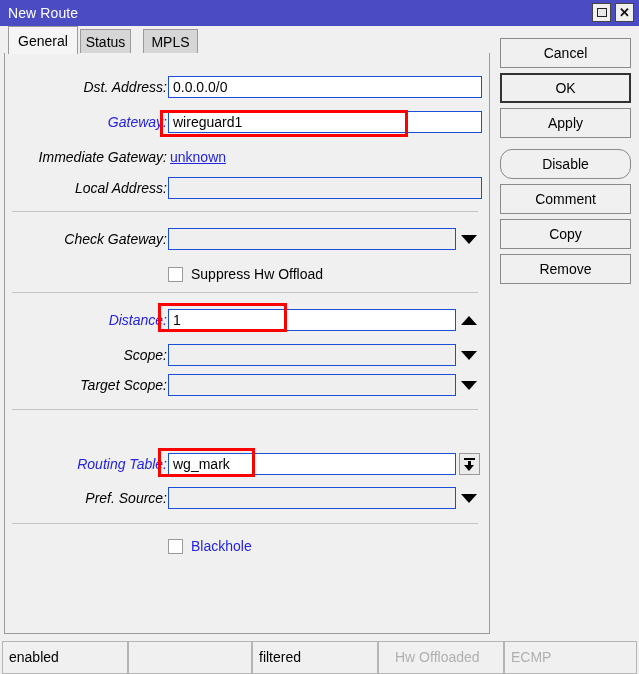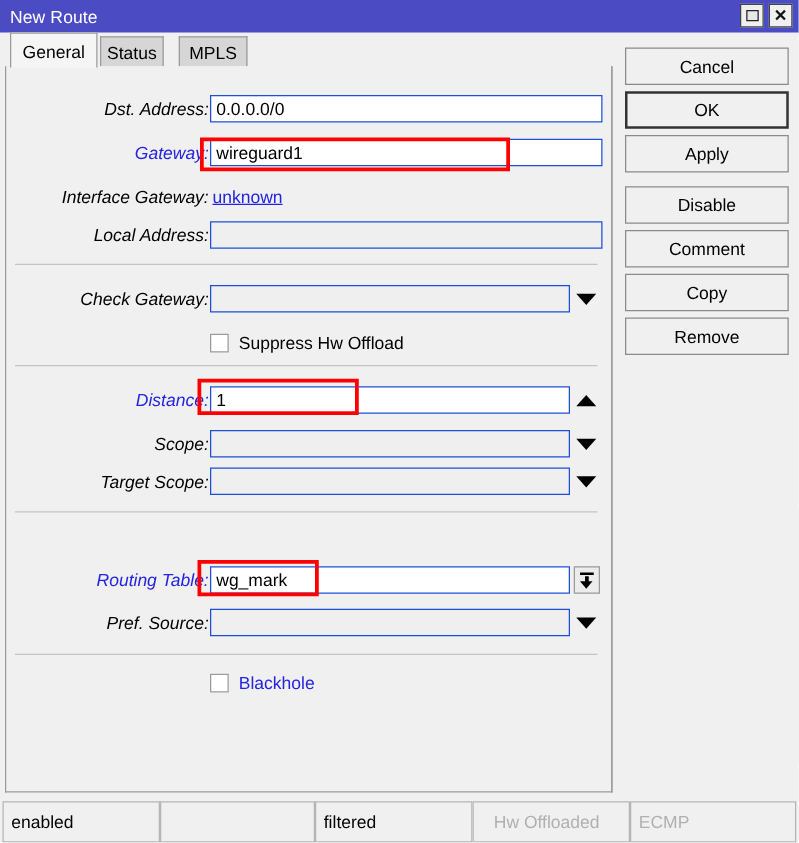--- a/index.html
+++ b/index.html
@@ -216,21 +216,21 @@
     background: #f0f0f0;
     border: 1px solid #8a8a8a;
     box-sizing: border-box;
     font-size: 14px; color: #000;
     display: flex; align-items: center; justify-content: center;
     cursor: pointer;
     user-select: none;
     margin-bottom: 5px;
   }
   .btn.default { border: 2px solid #333; }
-  .btn.gap { margin-top: 11px; }
+  .btn.gap { margin-top: 11px; border-radius: 12px; }
 
   
   .statusbar {
     position: absolute;
     left: 0; top: 641px;
     width: 639px; height: 33px;
   }
   .spanel {
     position: absolute;
     top: 0; height: 33px;
@@ -280,21 +280,21 @@
 
     <div class="row" style="left:0; top:58px; width:480px;">
       <div class="lbl-wrap">
           <div class="lbl blue">Gateway:</div>
         </div>
       <div class="field white" style="left:163px; width:314px;">wireguard1</div>
     </div>
 
     <div class="row" style="left:0; top:93px; width:480px;">
       <div class="lbl-wrap">
-          <div class="lbl">Interface Gateway:</div>
+          <div class="lbl">Immediate Gateway:</div>
         </div>
       <div class="linkval" style="left:165px;">unknown</div>
     </div>
 
     <div class="row" style="left:0; top:124px; width:480px;">
       <div class="lbl-wrap">
           <div class="lbl">Local Address:</div>
         </div>
       <div class="field" style="left:163px; width:314px;"></div>
     </div>

